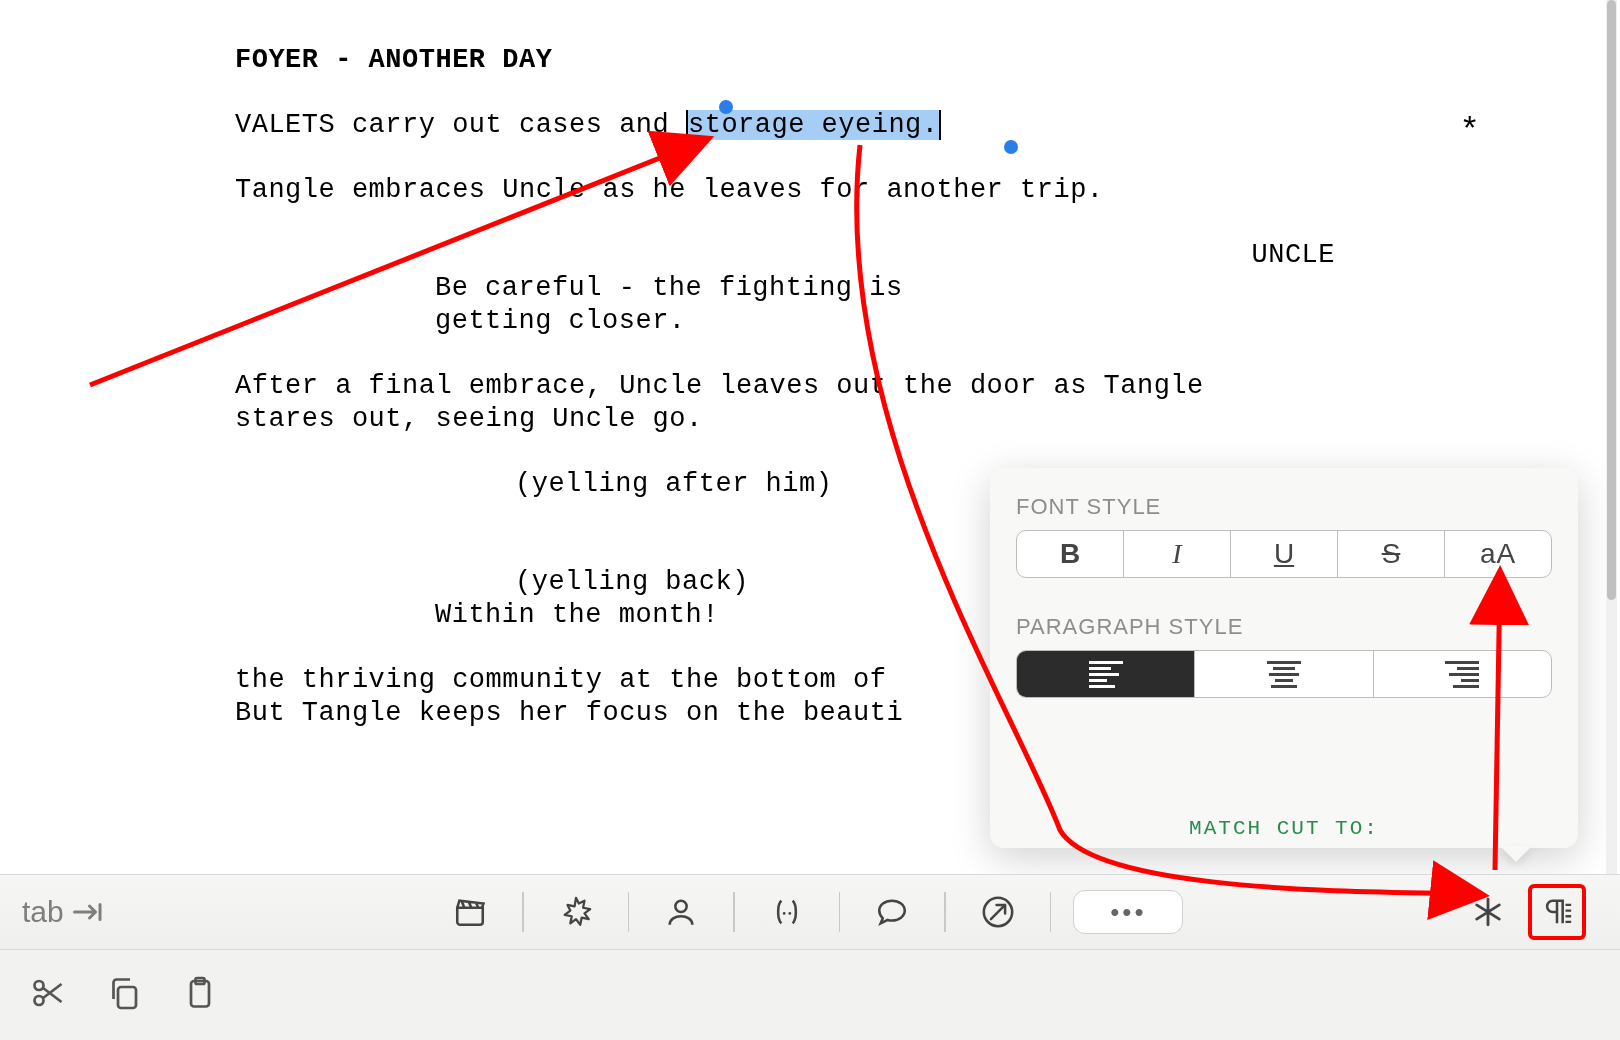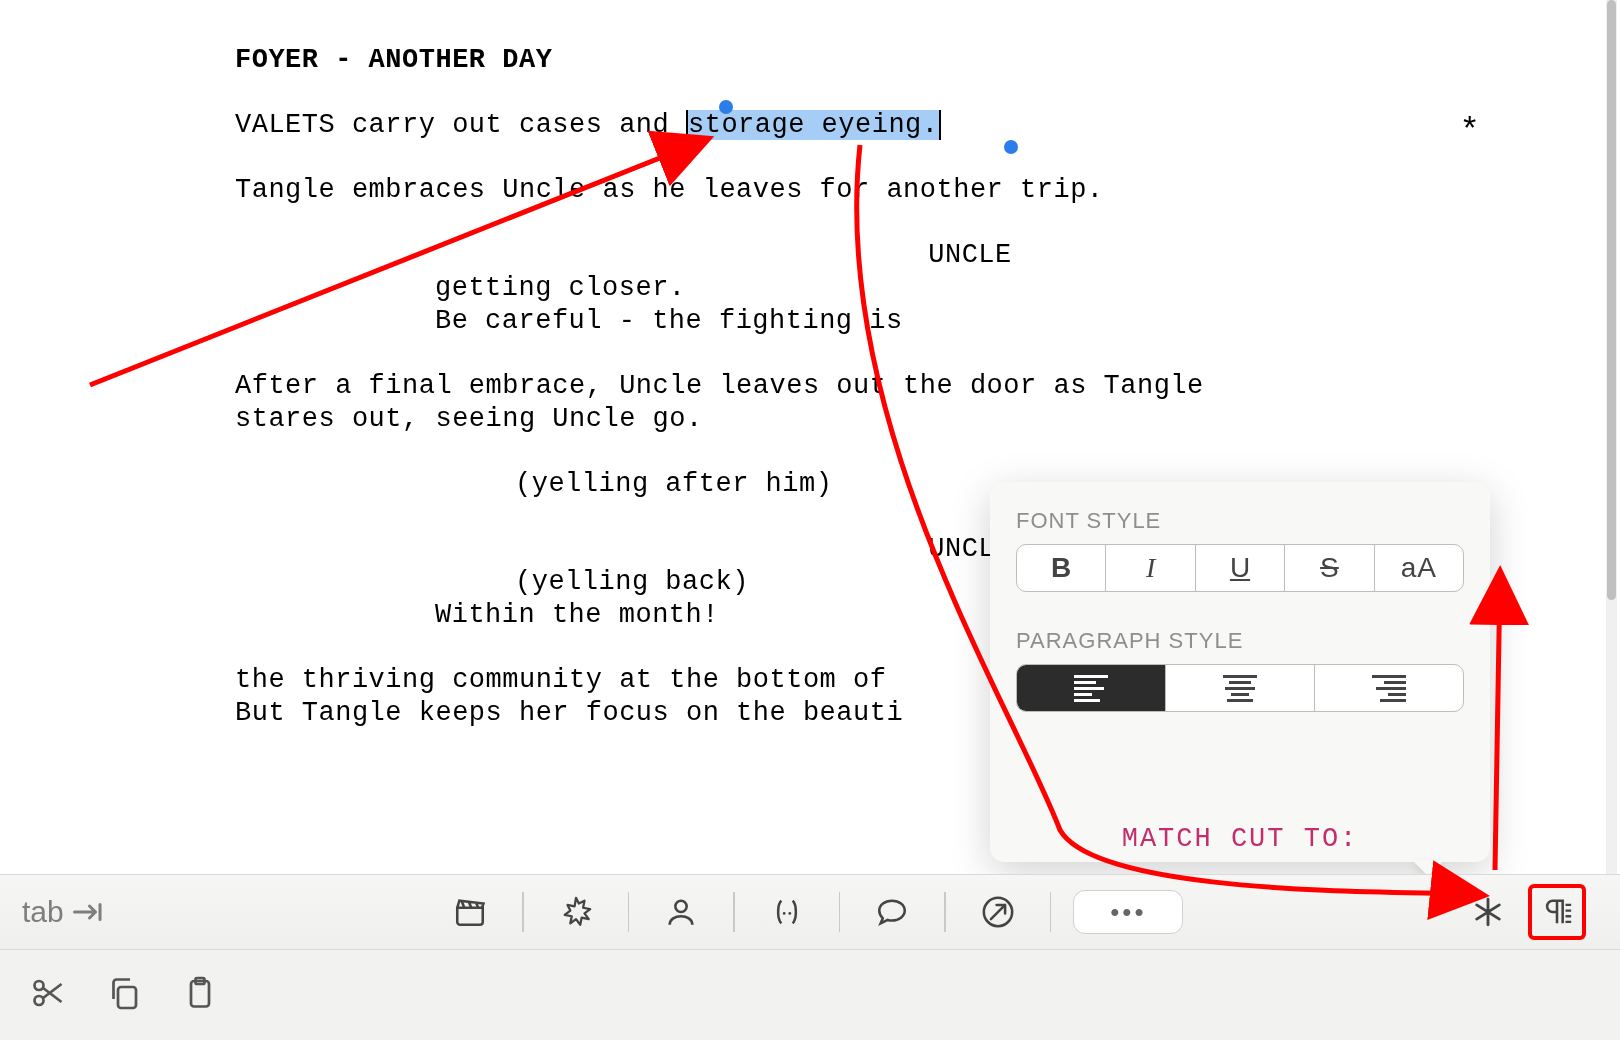--- a/index.html
+++ b/index.html
@@ -31,21 +31,21 @@
     }
     .scene-heading {
       font-weight: bold;
       margin-bottom: 32px;
     }
     .action {
       margin-bottom: 32px;
     }
     .dialogue-block { margin-bottom: 32px; }
     .char-name {
-      text-align: center;
+      text-align: right;
       padding-left: 370px;
     }
     .paren {
       text-align: left;
       padding-left: 280px;
     }
     .dialogue {
       text-align: left;
       padding-left: 200px;
       max-width: 700px;
@@ -66,22 +66,22 @@
       position: absolute;
       right: 140px;
       top: 112px;
       font-size: 34px;
       font-family: Courier, monospace;
     }
     
     .popover {
       position: absolute;
       left: 990px;
-      top: 482px;
-      width: 500px;
+      top: 468px;
+      width: 588px;
       height: 380px;
       background: #f8f8f6;
       border-radius: 14px;
       box-shadow: 0 10px 40px rgba(0,0,0,0.18);
       padding: 22px 26px 18px 26px;
       font-family: -apple-system, BlinkMacSystemFont, "Segoe UI", sans-serif;
     }
     .popover-tail {
       position: absolute;
       bottom: -14px;
@@ -144,22 +144,22 @@
     .al-right .ln:nth-child(2){width:22px}
     .al-right .ln:nth-child(3){width:30px}
     .al-right .ln:nth-child(4){width:18px}
     .al-right .ln:nth-child(5){width:26px}
     .peek-text {
       position: absolute;
       bottom: 8px;
       left: 50%;
       transform: translateX(-50%);
       font-family: "Courier New", monospace;
-      font-size: 27px;
-      color: #be185d;
+      font-size: 21px;
+      color: #15803d;
       letter-spacing: 2px;
       white-space: nowrap;
       opacity: 0.9;
       margin-top: 12px;
     }
     
     .toolbar {
       position: absolute;
       left: 0; right: 0;
       top: 874px;
@@ -255,22 +255,22 @@
     <div class="scene-heading">FOYER - ANOTHER DAY</div>
 
     <div class="action">
       <span>VALETS carry out cases and </span><span class="selection">storage eyeing.</span>
     </div>
 
     <div class="action">Tangle embraces Uncle as he leaves for another trip.</div>
 
     <div class="dialogue-block">
       <div class="char-name">UNCLE</div>
+      <div class="dialogue">Be careful - the fighting is</div>
       <div class="dialogue">getting closer.</div>
-      <div class="dialogue">Be careful - the fighting is</div>
     </div>
 
     <div class="action">
       <div>After a final embrace, Uncle leaves out the door as Tangle</div>
       <div>stares out, seeing Uncle go.</div>
     </div>
 
     <div class="dialogue-block">
       <div class="paren">(yelling after him)</div>
     </div>

